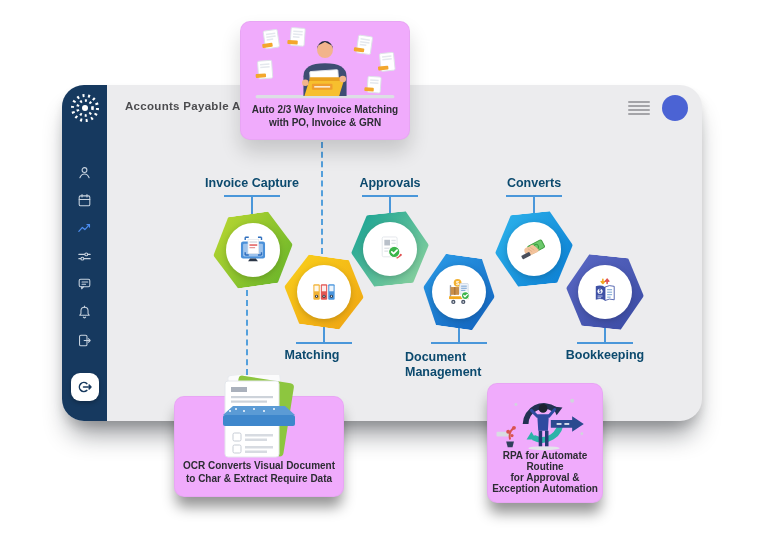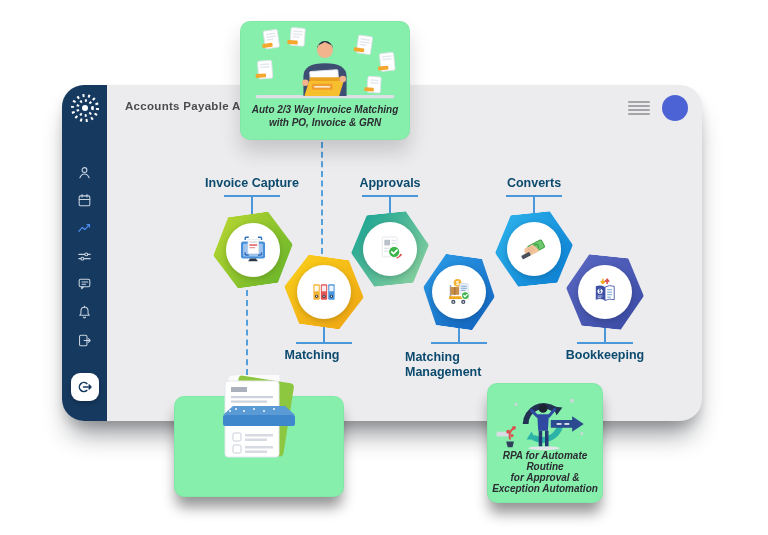--- a/index.html
+++ b/index.html
@@ -25,21 +25,21 @@
   .hex-circle{position:absolute;left:50%;top:50%;width:54px;height:54px;margin:-27px 0 0 -27px;background:#ffffff;
               border-radius:50%;display:flex;align-items:center;justify-content:center;
               box-shadow:0 2px 6px rgba(0,0,0,.18);}
   .step-label{position:absolute;transform:translateX(-50%);font-size:12.5px;font-weight:bold;color:#0c4a6e;
               text-align:left;line-height:15px;white-space:nowrap;}
   .step-label.wrap{white-space:normal;width:112px;}
   .cbar{position:absolute;width:56px;height:2px;background:#4a97da;}
   .cstem{position:absolute;width:2px;background:#4a97da;}
   .dash{position:absolute;width:0;border-left:2px dashed #54a0dc;}
   
-  .card{position:absolute;background:#86efac;border-radius:10px;border:1px solid rgba(0,0,0,.03);font-style:italic;}
+  .card{position:absolute;background:#f0abfc;border-radius:10px;border:1px solid rgba(0,0,0,.03);}
   .card.top{left:240px;top:21px;width:168px;height:117px;box-shadow:0 12px 20px rgba(0,0,0,.16);}
   .card.ocr{left:174px;top:396px;width:168px;height:99px;box-shadow:0 12px 14px -2px rgba(0,0,0,.42);}
   .card.rpa{left:487px;top:383px;width:114px;height:118px;box-shadow:0 12px 14px -2px rgba(0,0,0,.42);}
   .caption{position:absolute;left:0;right:0;text-align:center;font-weight:bold;color:#2c2c33;}
   .card.top .caption{bottom:10px;font-size:10px;line-height:13px;}
   .card.ocr .caption{bottom:11px;font-size:10px;line-height:13px;}
   .card.rpa .caption{bottom:8px;font-size:10px;line-height:11px;}
   .illu-top{position:absolute;left:9px;top:5px;}
   .illu-ocr{position:absolute;left:24px;top:-22px;}
   .illu-rpa{position:absolute;left:8px;top:7px;}
@@ -122,21 +122,21 @@
     <div class="avatar" style="background: rgb(75, 99, 212);"></div>
   </div>
 
   <div class="dash" style="left:321px;top:142px;height:112px;"></div>
   <div class="dash" style="left:246px;top:290px;height:85px;"></div>
 
   <div class="step-label" style="left:252px;top:176px;">Invoice Capture</div>
   <div class="step-label" style="left:390px;top:176px;">Approvals</div>
   <div class="step-label" style="left:534px;top:176px;">Converts</div>
   <div class="step-label" style="left:312px;top:348px;">Matching</div>
-  <div class="step-label wrap" style="left:461px;top:350px;">Matching Management</div>
+  <div class="step-label wrap" style="left:461px;top:350px;">Document Management</div>
   <div class="step-label" style="left:605px;top:348px;">Bookkeeping</div>
 
   <div class="cbar" style="left:224px;top:195px;"></div>
   <div class="cstem" style="left:251px;top:196px;height:18px;"></div>
   <div class="cbar" style="left:362px;top:195px;"></div>
   <div class="cstem" style="left:389px;top:196px;height:18px;"></div>
   <div class="cbar" style="left:506px;top:195px;"></div>
   <div class="cstem" style="left:533px;top:196px;height:18px;"></div>
   <div class="cstem" style="left:323px;top:327px;height:15px;"></div>
   <div class="cbar" style="left:296px;top:342px;"></div>
@@ -332,20 +332,24 @@
         <rect x="54" y="33" width="2" height="2" fill="#cfe2f5"></rect>
         <rect x="64" y="35" width="2" height="2" fill="#cfe2f5"></rect>
         <rect x="74" y="33" width="2" height="2" fill="#cfe2f5"></rect>
       <rect x="34" y="58" width="8" height="8" rx="1.5" fill="#ffffff" stroke="#c7cdd5"></rect>
       <rect x="46" y="59" width="28" height="2.5" fill="#d7dbe1"></rect>
         <rect x="46" y="63.5" width="22" height="2.5" fill="#d7dbe1"></rect>
       <rect x="34" y="70" width="8" height="8" rx="1.5" fill="#ffffff" stroke="#c7cdd5"></rect>
       <rect x="46" y="71" width="28" height="2.5" fill="#d7dbe1"></rect>
         <rect x="46" y="75.5" width="22" height="2.5" fill="#d7dbe1"></rect>
     </svg>
+    <div class="caption">
+      <div>OCR Converts Visual Document</div>
+      <div>to Char &amp; Extract Require Data</div>
+    </div>
   </div>
 
   <div class="card rpa">
     <svg class="illu-rpa" width="98" height="64" viewBox="0 0 100 66">
       <circle cx="20" cy="14" r="1.5" fill="#d0d5dc"></circle>
         <circle cx="78" cy="10" r="2" fill="#d0d5dc"></circle>
         <circle cx="88" cy="44" r="1.5" fill="#d0d5dc"></circle>
       <rect x="0" y="42" width="15" height="5" rx="1" fill="#d8dce2"></rect>
       <path d="M30 34a19 19 0 0 1 30-15" stroke="#223152" stroke-width="6" fill="none"></path>
       <path d="M58 16l10 1-6 8z" fill="#223152"></path>

